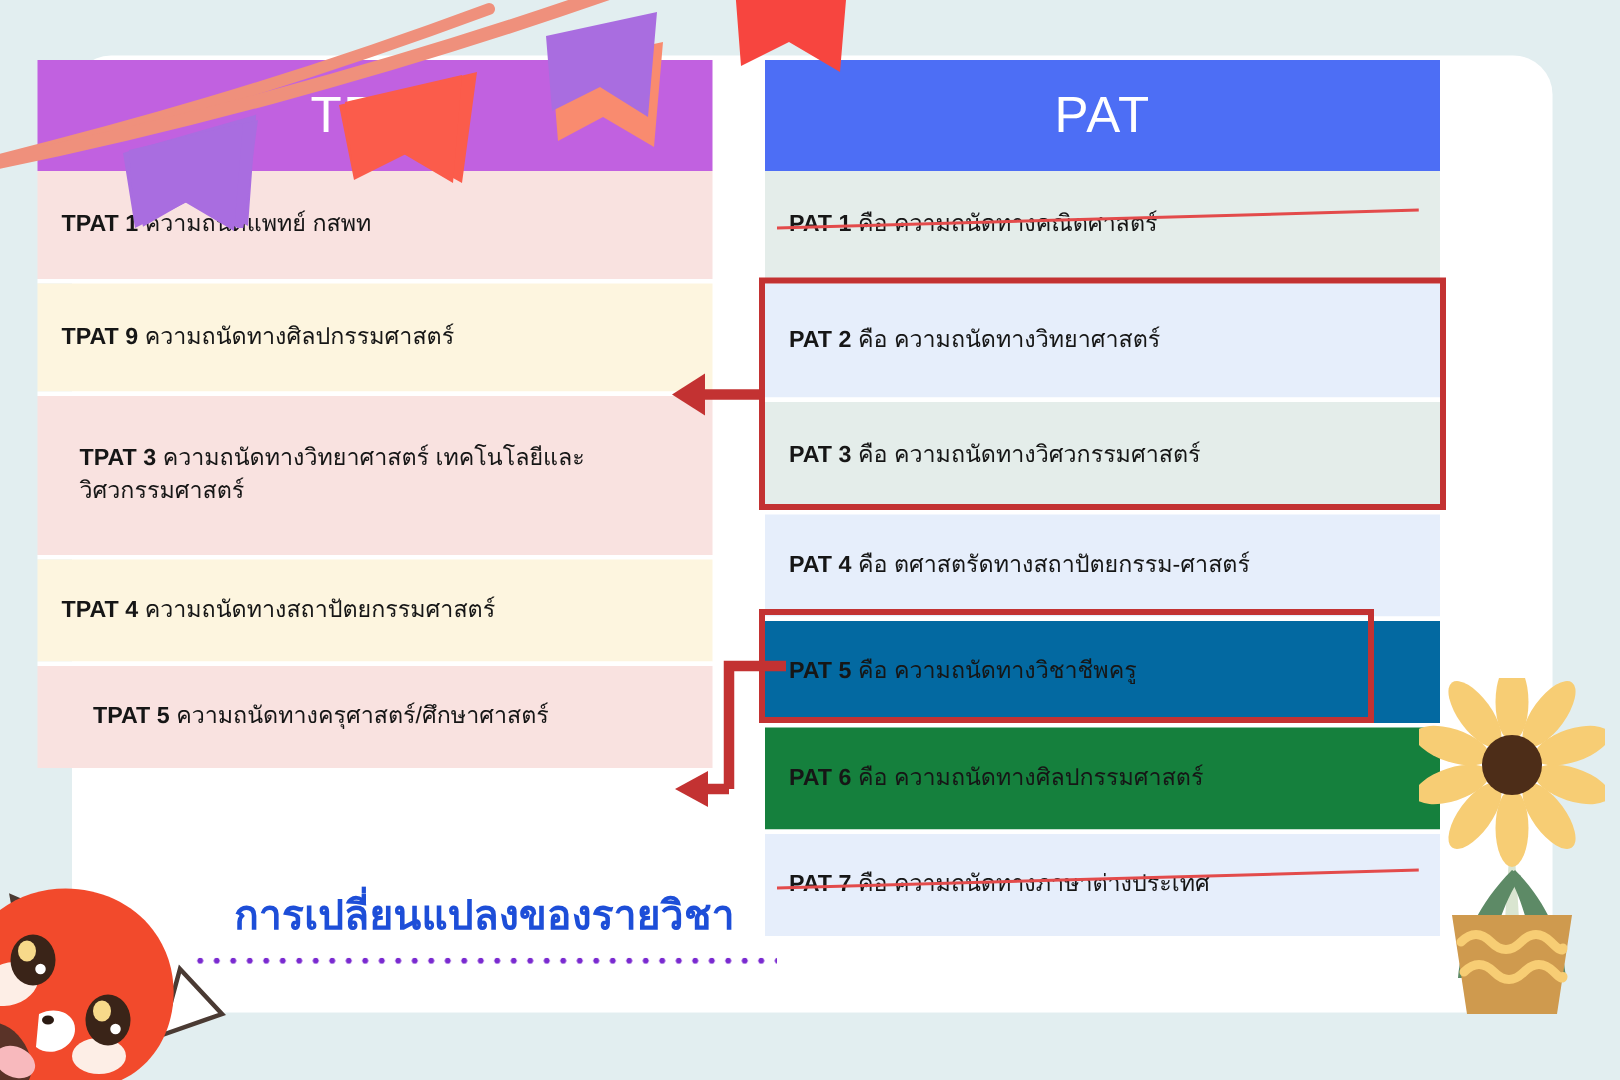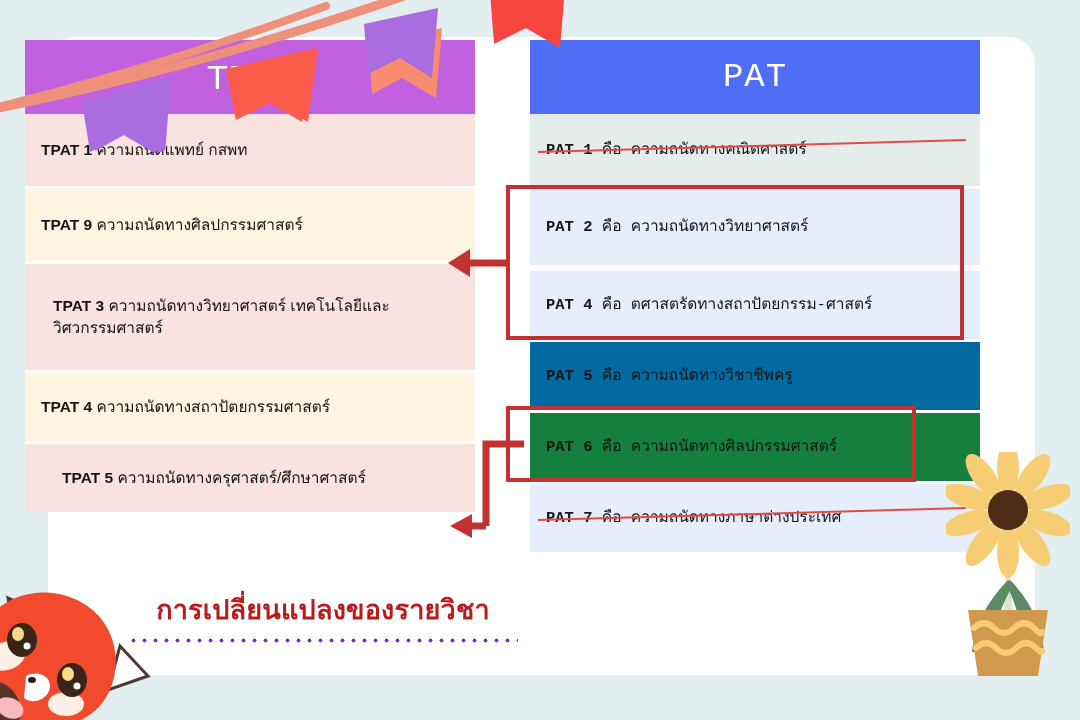--- a/index.html
+++ b/index.html
@@ -15,21 +15,21 @@
     position: absolute;
     left: 48px; top: 37px;
     width: 987px; height: 638px;
     background: #ffffff;
     border-radius: 26px;
   }
 
   
   .col { position: absolute; top: 40px; }
   #col-tpat { left: 25px;  width: 450px; }
-  #col-pat  { left: 530px; width: 450px; font-family: Liberation Mono, monospace; }
+  #col-pat  { left: 510px; width: 450px; }
 
   .col-header {
     height: 74px;
     display: flex; align-items: center; justify-content: center;
     color: #ffffff;
     font-size: 34px;
     letter-spacing: 1px;
     font-weight: 400;
   }
   #header-tpat { background: #c161e0; }
@@ -72,21 +72,21 @@
   #conn-23, #conn-5 { position: absolute; pointer-events: none; }
 
   
   #caption {
     position: absolute;
     left: 128px; top: 588px;
     width: 390px;
   }
   #caption-text {
     font-size: 27px; font-weight: bold;
-    color: #b91c1c;
+    color: #1d4ed8;
     letter-spacing: 0.2px;
     text-align: center;
   }
   #caption-rule {
     margin-top: 7px;
     height: 5px;
     background-image: radial-gradient(circle, #7a2ad0 1.8px, rgba(0,0,0,0) 2.2px);
     background-size: 11px 5px;
     background-repeat: repeat-x;
   }
@@ -136,20 +136,23 @@
   <div class="rows" id="pat-rows">
       <div class="row struck" style="height: 72px; background: rgb(228, 237, 234);">
         <div><span class="num">PAT 1</span> <span class="txt">คือ ความถนัดทางคณิตศาสตร์</span></div>
         <span class="strike"></span>
       </div>
       <div class="rsep"></div>
       <div class="row" style="height: 76px; background: rgb(230, 238, 251);">
         <div><span class="num">PAT 2</span> <span class="txt">คือ ความถนัดทางวิทยาศาสตร์</span></div>
       </div>
       <div class="rsep"></div>
+      <div class="row" style="height: 72px; background: rgb(228, 237, 234);">
+        <div><span class="num">PAT 3</span> <span class="txt">คือ ความถนัดทางวิศวกรรมศาสตร์</span></div>
+      </div>
       <div class="rsep"></div>
       <div class="row" style="height: 68px; background: rgb(230, 238, 251);">
         <div><span class="num">PAT 4</span> <span class="txt">คือ ตศาสตรัดทางสถาปัตยกรรม-ศาสตร์</span></div>
       </div>
       <div class="rsep"></div>
       <div class="row" style="height: 68px; background: #0369a1;">
         <div><span class="num">PAT 5</span> <span class="txt">คือ ความถนัดทางวิชาชีพครู</span></div>
       </div>
       <div class="rsep"></div>
       <div class="row" style="height: 68px; background: #15803d;">

